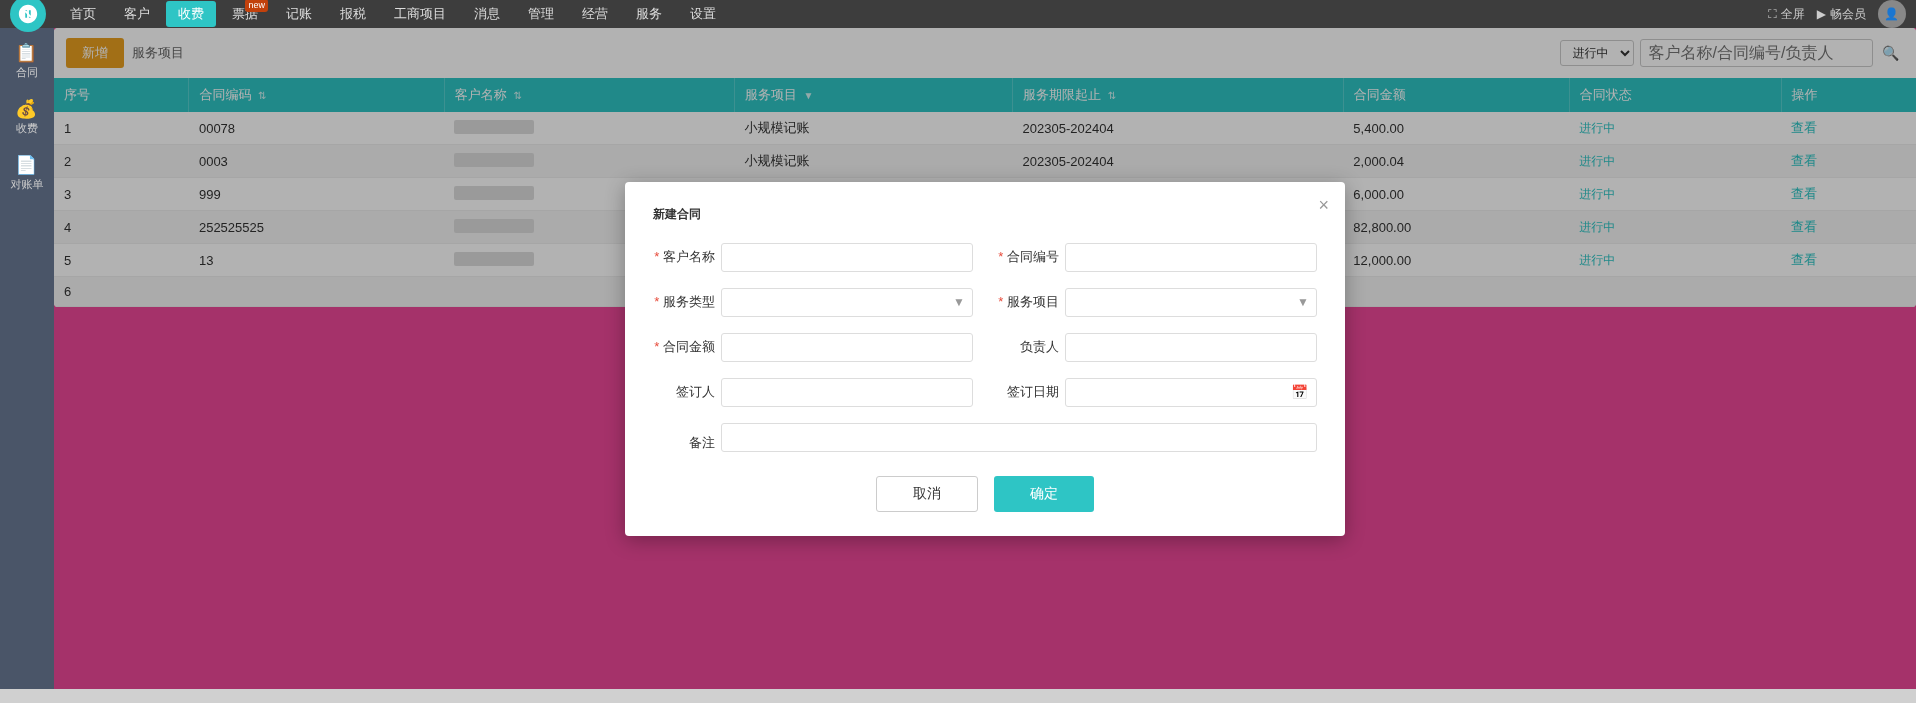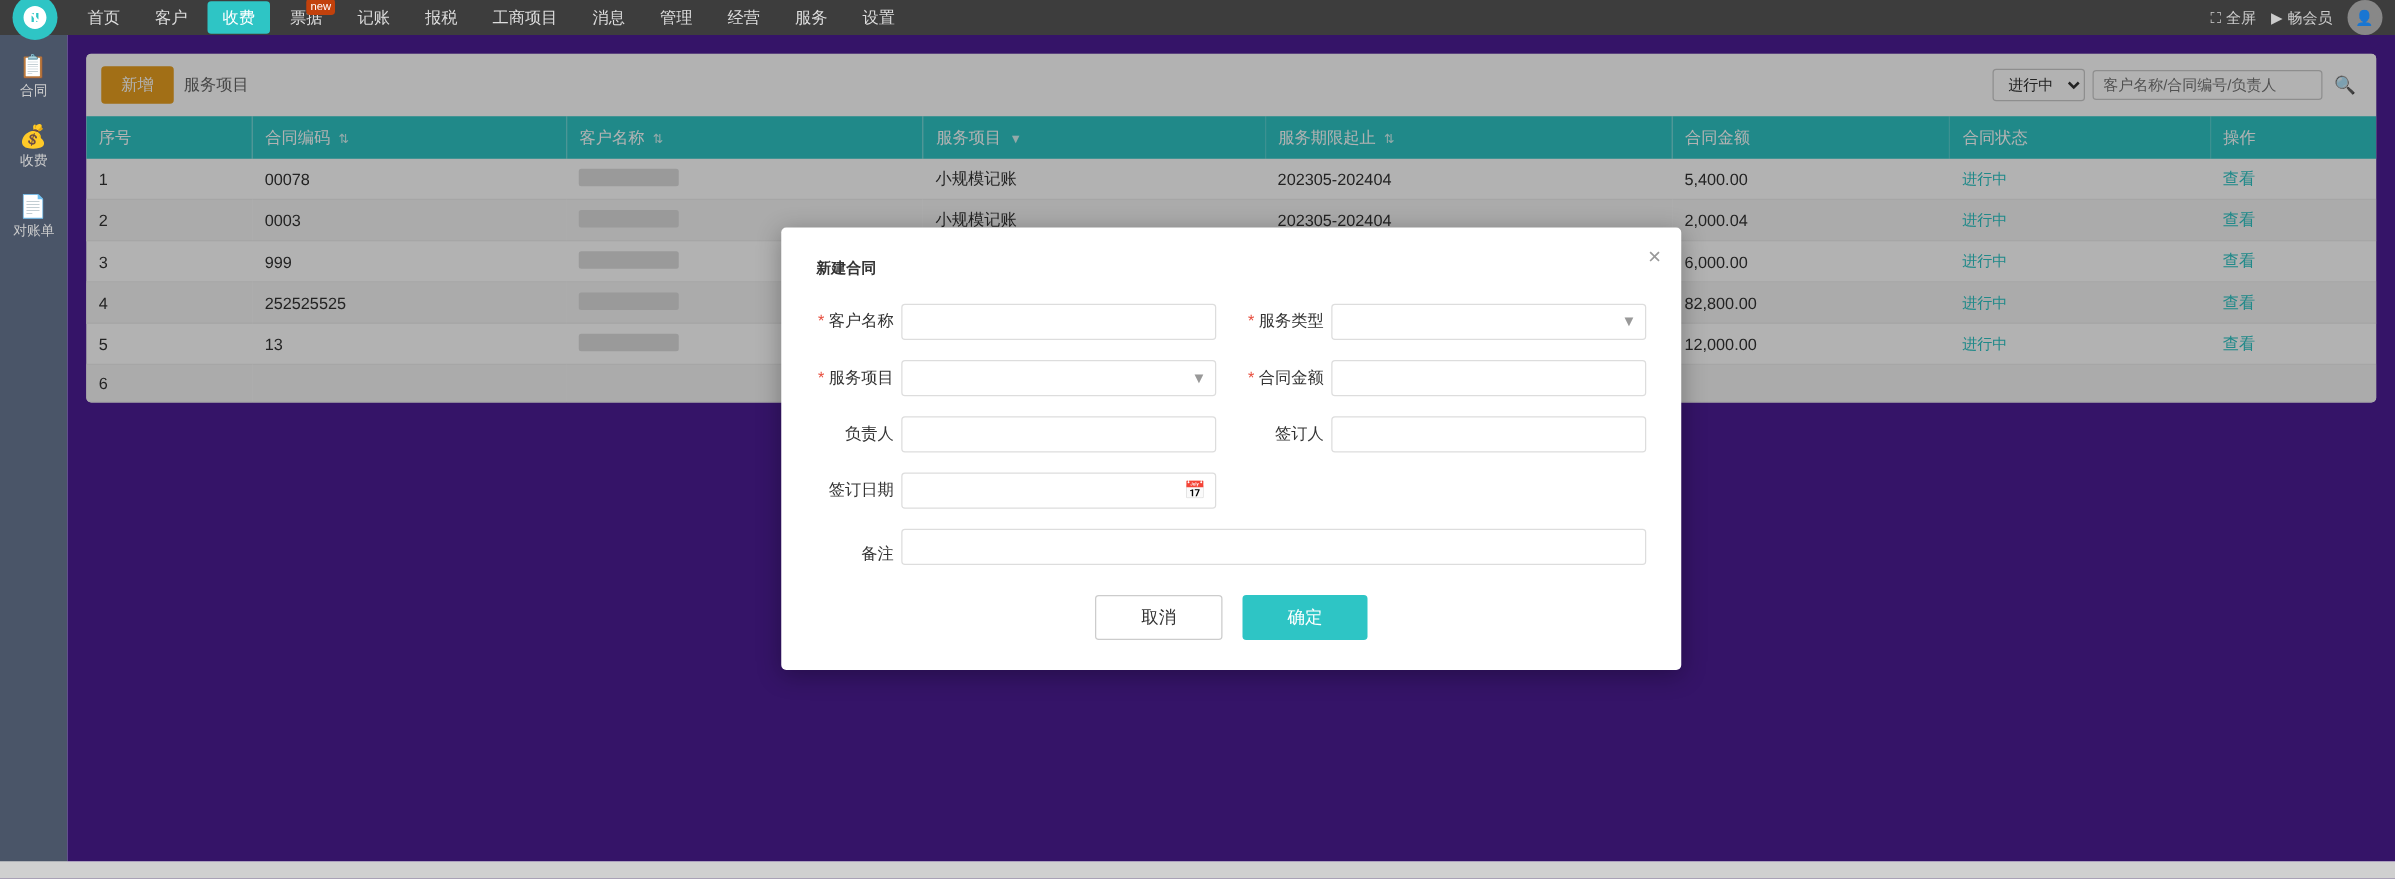--- a/index.html
+++ b/index.html
@@ -110,22 +110,22 @@
       gap: 3px;
     }
     .sidebar-item .sidebar-icon {
       font-size: 18px;
       line-height: 1;
     }
 
     
     .main-content {
       flex: 1;
-      background: #4c1d95;
-      padding: 15px;
+      background: #ec4899;
+      padding: 0;
       overflow: auto;
       position: relative;
     }
 
     
     .table-container {
       background: #fff;
       border-radius: 4px;
       overflow: hidden;
     }
@@ -161,23 +161,23 @@
       padding: 4px 8px;
       font-size: 12px;
       color: #333;
       background: #fff;
       cursor: pointer;
     }
     .search-box {
       border: 1px solid #ccc;
       border-radius: 3px;
       padding: 4px 8px;
-      font-size: 12px;
-      color: #333;
-      width: 184px;
+      font-size: 16px;
+      color: #333;
+      width: 233px;
     }
     .search-icon-btn {
       background: none;
       border: none;
       cursor: pointer;
       color: #999;
       padding: 4px;
       font-size: 14px;
     }
 
@@ -573,20 +573,24 @@
       <div class="modal">
         <button class="modal-close">×</button>
         <div class="modal-title">新建合同</div>
 
         <div class="form-grid">
 
           <div class="form-group">
             <label class="form-label required">客户名称</label>
             <input type="text" class="form-input" style="">
           </div>
+          <div class="form-group">
+            <label class="form-label required">合同编号</label>
+            <input type="text" class="form-input" style="">
+          </div>
 
           <div class="form-group">
             <label class="form-label required">服务类型</label>
             <div class="select-wrapper">
               <select>
                 <option value=""></option>
               </select>
               <span class="select-arrow">▼</span>
             </div>
           </div>

